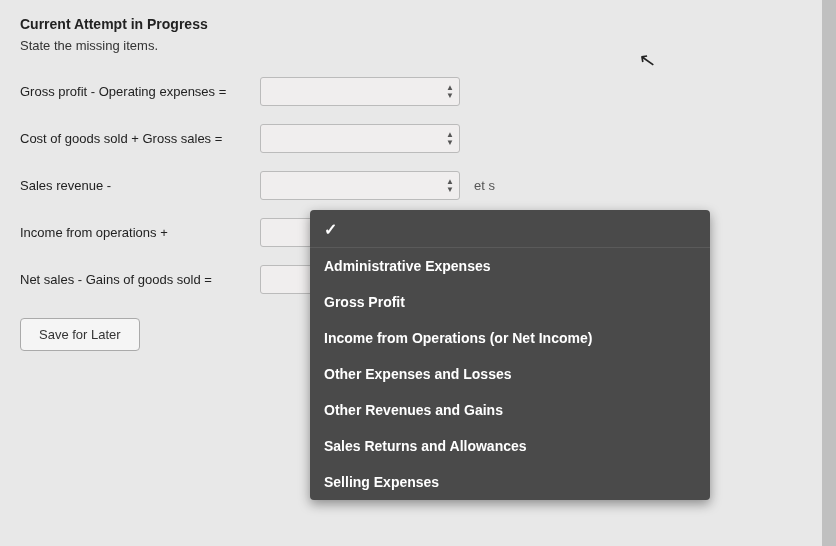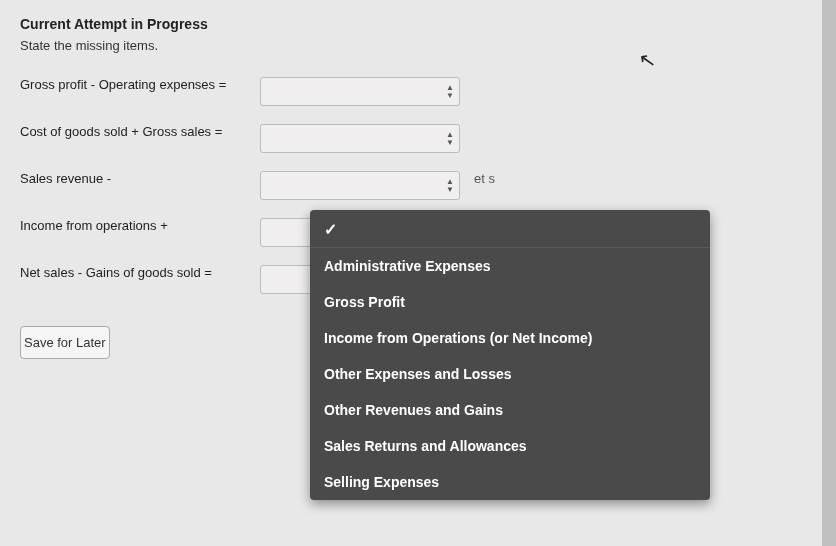--- a/index.html
+++ b/index.html
@@ -24,20 +24,21 @@
       color: #222;
       margin-bottom: 6px;
     }
     .subtitle {
       font-size: 13px;
       color: #333;
       margin-bottom: 24px;
     }
     .form-row {
       display: flex;
+      align-items: center;
       margin-bottom: 18px;
       gap: 10px;
     }
     .form-label {
       font-size: 13px;
       color: #222;
       min-width: 230px;
       white-space: nowrap;
     }
     .select-wrapper {
@@ -76,25 +77,25 @@
     }
     .ets-text {
       font-size: 13px;
       color: #555;
       margin-left: 4px;
     }
     .save-btn {
       background: #f5f5f5;
       border: 1px solid #aaa;
       border-radius: 4px;
-      padding: 8px 3px;
+      padding: 8px 18px;
       font-size: 13px;
       color: #333;
       cursor: pointer;
-      margin-top: 14px;
+      margin-top: 6px;
     }
 
     
     .dropdown-overlay {
       position: absolute;
       top: 210px;
       left: 310px;
       background: #4a4a4a;
       border-radius: 4px;
       width: 400px;

